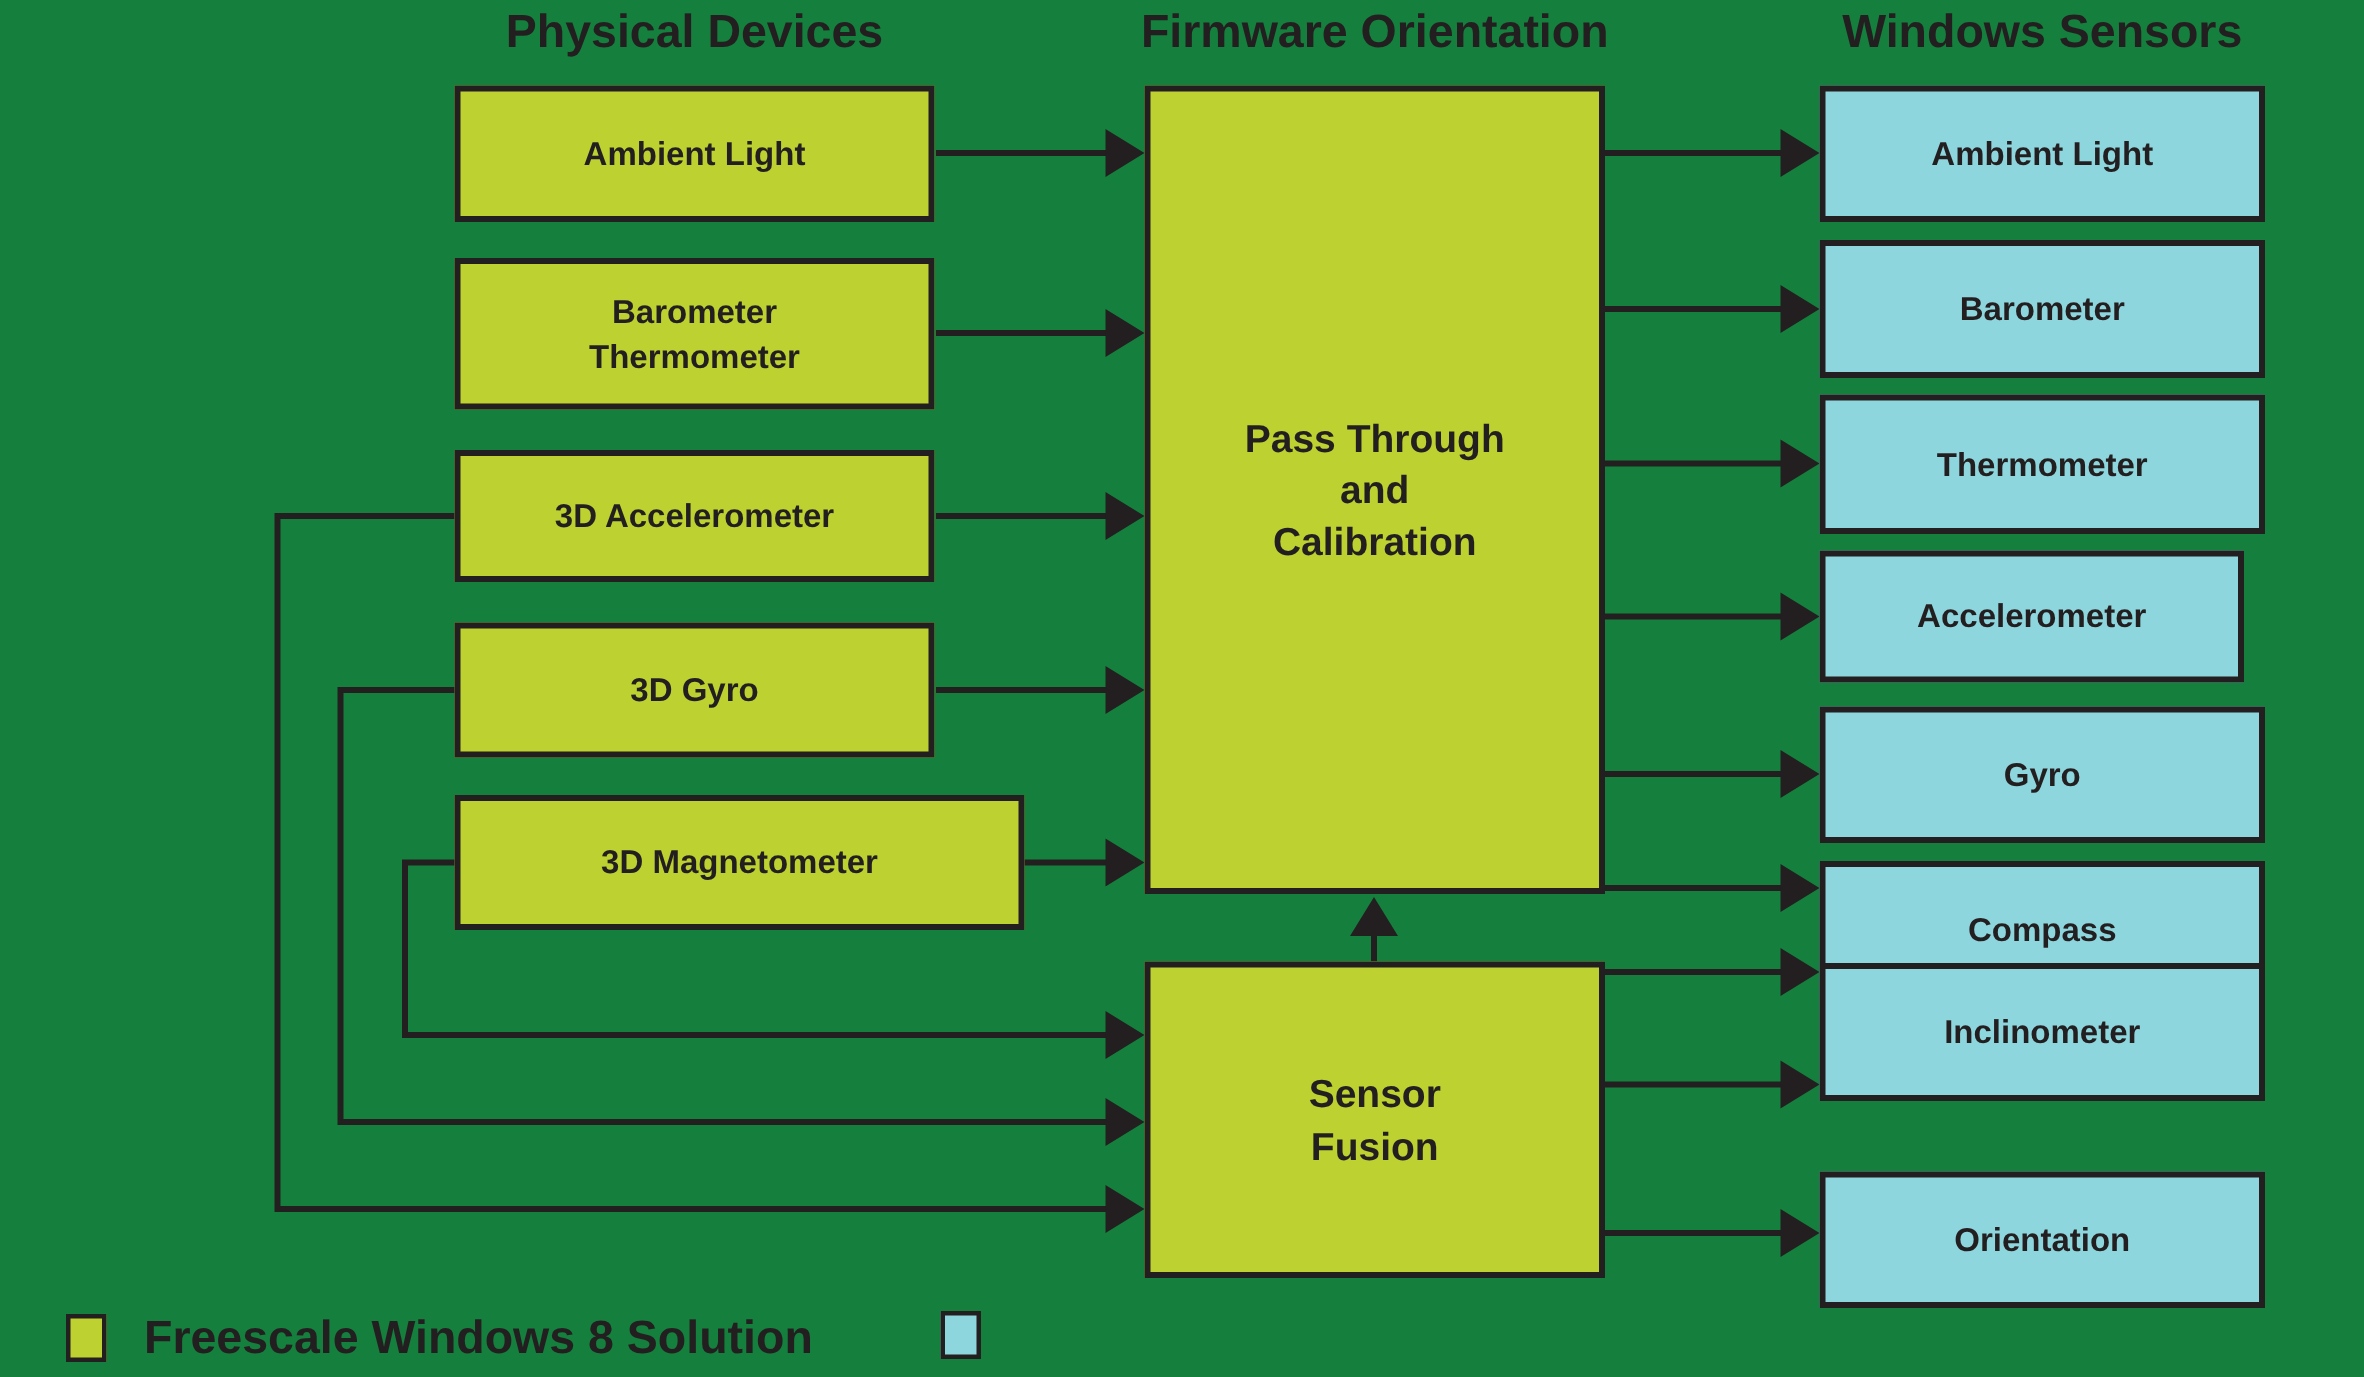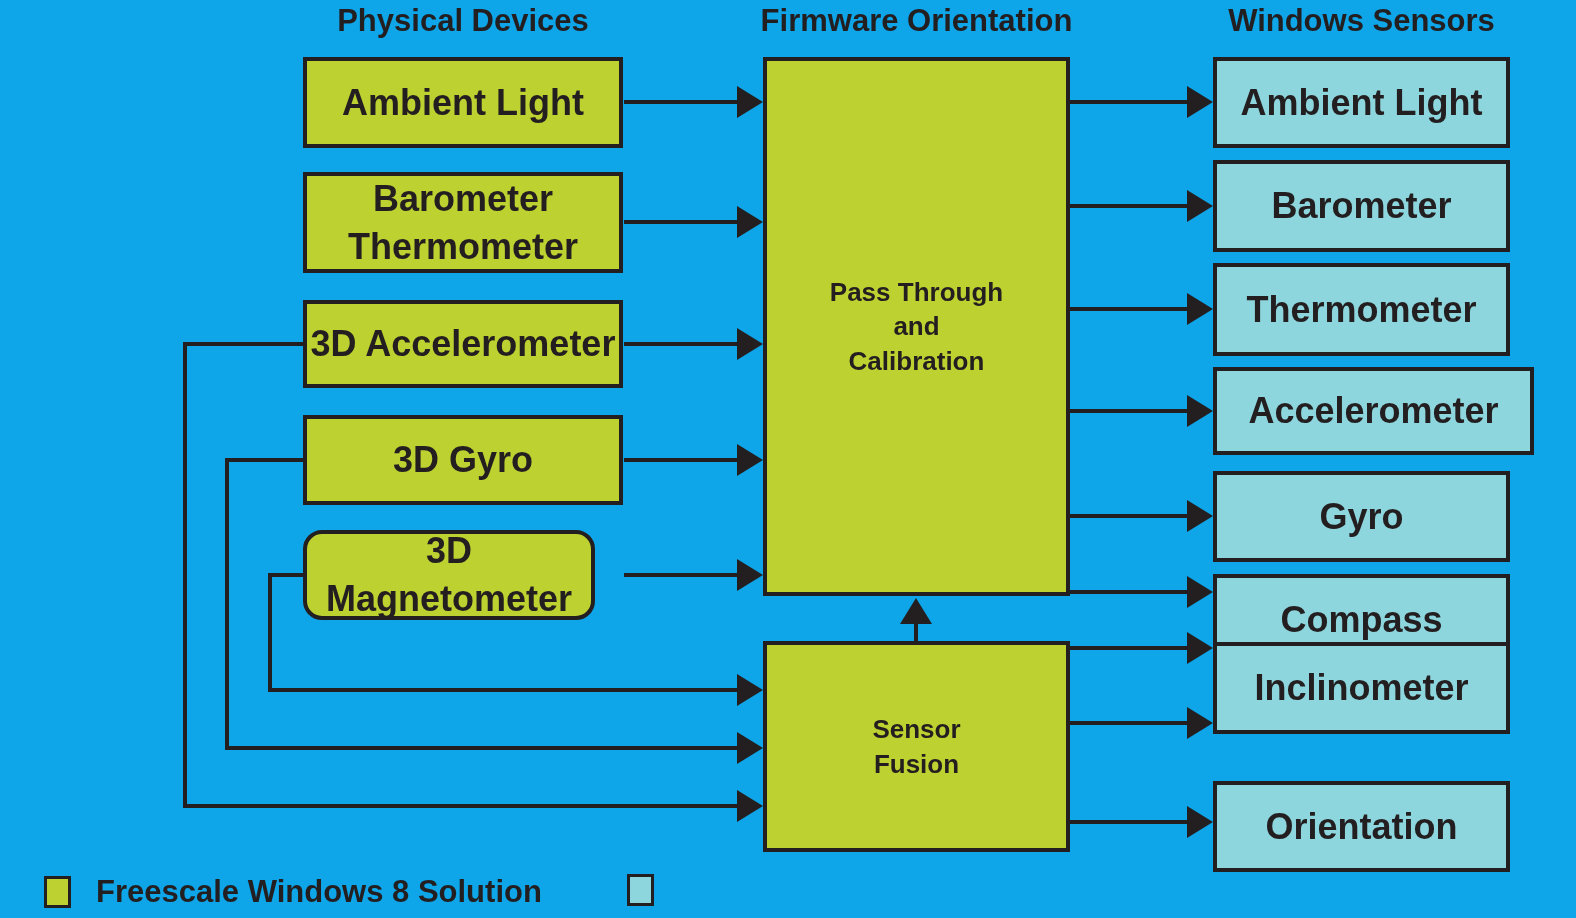--- a/index.html
+++ b/index.html
@@ -5,21 +5,21 @@
   html, body {
     margin: 0;
     padding: 0;
     background: #ffffff;
     font-family: "Liberation Sans", "DejaVu Sans", sans-serif;
   }
   #stage {
     position: relative;
     width: 1576px;
     height: 918px;
-    background: #0ea5e9;
+    background: #15803d;
     overflow: hidden;
   }
   .col-header {
     position: absolute;
     top: 2px;
     height: 38px;
     display: flex;
     align-items: center;
     justify-content: center;
     font-size: 31px;
@@ -32,44 +32,44 @@
     box-sizing: border-box;
     border: 4px solid #231f20;
     display: flex;
     align-items: center;
     justify-content: center;
     text-align: center;
   }
   .box .box-label {
     font-weight: bold;
     color: #231f20;
-    font-size: 36px;
+    font-size: 22px;
     line-height: 1.32;
     white-space: pre-line;
   }
   .green-box { background: #bdd230; }
   .blue-box  { background: #8ed6de; }
   .mid-box .box-label { font-size: 26px; }
 
   
   #box-ambient-light-src   { left: 303px; top: 57px;  width: 320px; height: 91px; }
   #box-barometer-thermo    { left: 303px; top: 172px; width: 320px; height: 101px; }
   #box-3d-accelerometer    { left: 303px; top: 300px; width: 320px; height: 88px; }
   #box-3d-gyro             { left: 303px; top: 415px; width: 320px; height: 90px; }
-  #box-3d-magnetometer     { left: 303px; top: 530px; width: 292px; height: 90px; border-radius: 19px; }
+  #box-3d-magnetometer     { left: 303px; top: 530px; width: 380px; height: 90px; }
 
   
   #box-pass-through        { left: 763px; top: 57px;  width: 307px; height: 539px; }
   #box-sensor-fusion       { left: 763px; top: 641px; width: 307px; height: 211px; }
 
   
   #box-ambient-light-out   { left: 1213px; top: 57px;  width: 297px; height: 91px; }
   #box-barometer-out       { left: 1213px; top: 160px; width: 297px; height: 92px; }
   #box-thermometer-out     { left: 1213px; top: 263px; width: 297px; height: 93px; }
-  #box-accelerometer-out   { left: 1213px; top: 367px; width: 321px; height: 88px; }
+  #box-accelerometer-out   { left: 1213px; top: 367px; width: 283px; height: 88px; }
   #box-gyro-out            { left: 1213px; top: 471px; width: 297px; height: 91px; }
   #box-compass-out         { left: 1213px; top: 574px; width: 297px; height: 92px; }
   #box-inclinometer-out    { left: 1213px; top: 642px; width: 297px; height: 92px; }
   #box-orientation-out     { left: 1213px; top: 781px; width: 297px; height: 91px; }
 
   #header-physical  { left: 303px;  width: 320px; }
   #header-firmware  { left: 763px;  width: 307px; }
   #header-windows   { left: 1213px; width: 297px; }
 
   #connector-layer {

